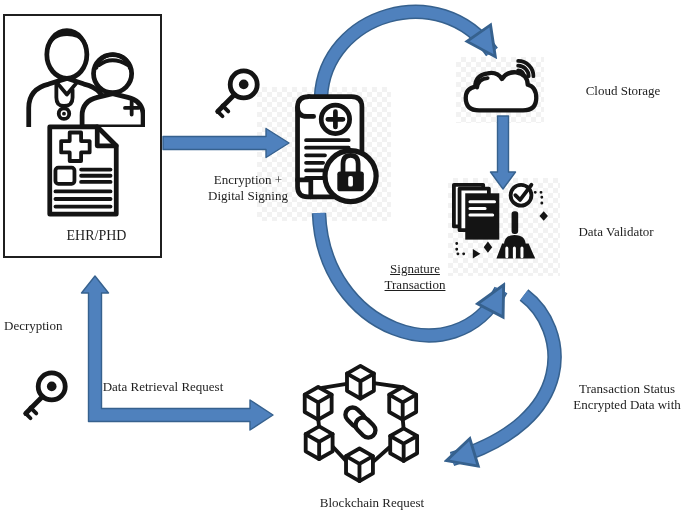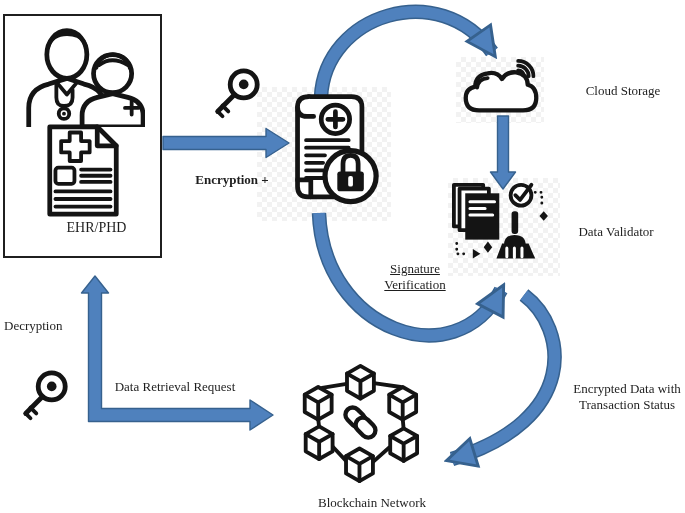--- a/index.html
+++ b/index.html
@@ -8,21 +8,21 @@
   }
   html,body{margin:0;padding:0;background:#fff;}
   #canvas{position:relative;width:685px;height:513px;background:#fff;overflow:hidden;
           font-family:"Liberation Serif",serif;}
   .abs{position:absolute;}
   .lbl{position:absolute;font:13px/16px "Liberation Serif",serif;color:var(--text);
        text-align:center;white-space:nowrap;}
   .lbl div{white-space:nowrap;}
   #ehr-box{position:absolute;left:3px;top:14px;width:155px;height:240px;
            border:2px solid var(--box-border);background:#fff;}
-  #ehr-label{position:absolute;left:0;right:0;bottom:20px;text-align:center;
+  #ehr-label{position:absolute;left:0;right:0;bottom:12px;text-align:center;
              font-size:14px;color:var(--text);padding-left:28px;}
   .checker{position:absolute;opacity:.65;
     background-image:
       linear-gradient(45deg,var(--checker) 25%,transparent 25%,transparent 75%,var(--checker) 75%),
       linear-gradient(45deg,var(--checker) 25%,transparent 25%,transparent 75%,var(--checker) 75%);
     background-size:10px 10px;background-position:0 0,5px 5px;}
   
   .sk{stroke:var(--ink);fill:none;stroke-width:5;stroke-linecap:round;stroke-linejoin:round;}
   .sk4{stroke:var(--ink);fill:none;stroke-width:4;stroke-linecap:round;stroke-linejoin:round;}
   .skw{stroke:var(--ink);fill:#fff;stroke-width:5;stroke-linecap:round;stroke-linejoin:round;}
@@ -118,22 +118,23 @@
     <path class="sk" d="M31,96 H45 V114"></path>
     <circle class="skw" cx="71" cy="32" r="15"></circle>
     <path class="sk" d="M71,24 v16 M63,32 h16"></path>
     <path class="sk4" d="M40,54 H85 M40,62 H85 M40,70 H60 M40,78 H58 M40,86 H58 M40,94 H62"></path>
     <circle class="skw" cx="87" cy="92" r="27" style="stroke-width:5.5;"></circle>
     <path class="sk" d="M79,88 V79 Q79,70 87,70 Q95,70 95,79 V88"></path>
     <rect class="fl" x="73" y="87" width="28" height="21" rx="3"></rect>
     <rect x="84.5" y="92" width="5" height="11" rx="2" fill="#fff"></rect>
   </svg>
 
-  <div class="lbl" style="left:182px;top:172px;width:100px;font-weight:bold;">
+  <div class="lbl" style="left:198px;top:172px;width:100px;">
     <div>Encryption +</div>
+    <div>Digital Signing</div>
   </div>
 
   <svg class="abs" style="left:459px;top:59px;" width="84" height="61" viewBox="0 0 88 64">
     <path class="sk4" d="M62,12 a6,6 0 0 1 6,6 M62,7 a11,11 0 0 1 11,11 M62,2 a16,16 0 0 1 16,16"></path>
     <circle class="fl" cx="62" cy="16" r="2"></circle>
     <path class="skw4" d="M21,54 Q7,54 7,41 Q7,31 17,29 Q17,17 30,15 Q40,13 45,21 Q50,13 60,14 Q72,16 72,27 Q81,29 81,41 Q81,54 67,54 Z" style="stroke-width:4.5;"></path>
     <path class="sk4" d="M19,30 Q20,21 30,20"></path>
   </svg>
   <div class="lbl" style="left:549px;top:83px;width:84px;text-align:center;margin-left:32px;">Cloud Storage</div>
 
@@ -151,52 +152,52 @@
     <path class="fl" d="M38,64 l4.5,6 -4.5,6 -4.5,-6 z"></path>
     <rect class="fl" x="63" y="32" width="7" height="24" rx="3"></rect>
     <path class="fl" d="M55,68 Q55,57 66,57 Q78,57 78,68 Z"></path>
     <path class="fl" d="M47,82 L53,66 H81 L88,82 Z"></path>
     <path class="wln" d="M58,71 V80 M66,71 V81 M74,71 V80"></path>
   </svg>
   <div class="lbl" style="left:570px;top:224px;width:92px;text-align:center;">Data Validator</div>
 
   <div class="lbl" style="left:368px;top:261px;width:94px;text-decoration:underline;">
     <div>Signature</div>
-    <div>Verification</div>
+    <div>Transaction</div>
   </div>
 
   <div class="lbl" style="left:568px;top:381px;width:118px;">
+    <div>Transaction Status</div>
     <div>Encrypted Data with</div>
-    <div>Transaction Status</div>
   </div>
 
   <div class="lbl" style="left:4px;top:318px;width:72px;text-align:left;">Decryption</div>
   <svg class="abs" style="left:17px;top:368px;" width="54" height="60" viewBox="0 0 56 62">
     <circle class="skw" cx="36" cy="19" r="14"></circle>
     <circle class="fl" cx="36" cy="19" r="5"></circle>
     <path class="sk" d="M26,30 L9,47"></path>
     <path class="sk4" d="M14,41 l6,6 M9,47 l5,5"></path>
   </svg>
 
-  <div class="lbl" style="left:108px;top:379px;width:134px;">Data Retrieval Request</div>
+  <div class="lbl" style="left:96px;top:379px;width:134px;">Data Retrieval Request</div>
 
   <svg class="abs" style="left:295px;top:363px;" width="152" height="121" viewBox="0 0 158 126">
     <defs>
       <g id="cube">
         <path class="skw4" d="M15,1 L29,9 V27 L15,35 L1,27 V9 Z"></path>
         <path class="sk4" d="M1,9 L15,17 L29,9 M15,17 V35"></path>
       </g>
     </defs>
     <path class="sk4" d="M52,22 L28,26 M82,21 L110,25 M24,58 L25,67 M112,58 L113,69 M39,87 L54,103 M98,88 L80,104"></path>
     <use href="#cube" x="53" y="2"></use>
     <use href="#cube" x="9" y="24"></use>
     <use href="#cube" x="97" y="24"></use>
     <use href="#cube" x="10" y="65"></use>
     <use href="#cube" x="98" y="67"></use>
     <use href="#cube" x="52" y="88"></use>
     <g transform="rotate(45 68 62)">
       <rect class="skw" x="49" y="54.5" width="23" height="15" rx="7.5" style="stroke-width:4.5;"></rect>
       <rect class="skw" x="64" y="54.5" width="23" height="15" rx="7.5" style="stroke-width:4.5;"></rect>
     </g>
   </svg>
-  <div class="lbl" style="left:297px;top:495px;width:150px;">Blockchain Network</div>
+  <div class="lbl" style="left:297px;top:495px;width:150px;">Blockchain Request</div>
 
 </div>
 
 </body></html>

